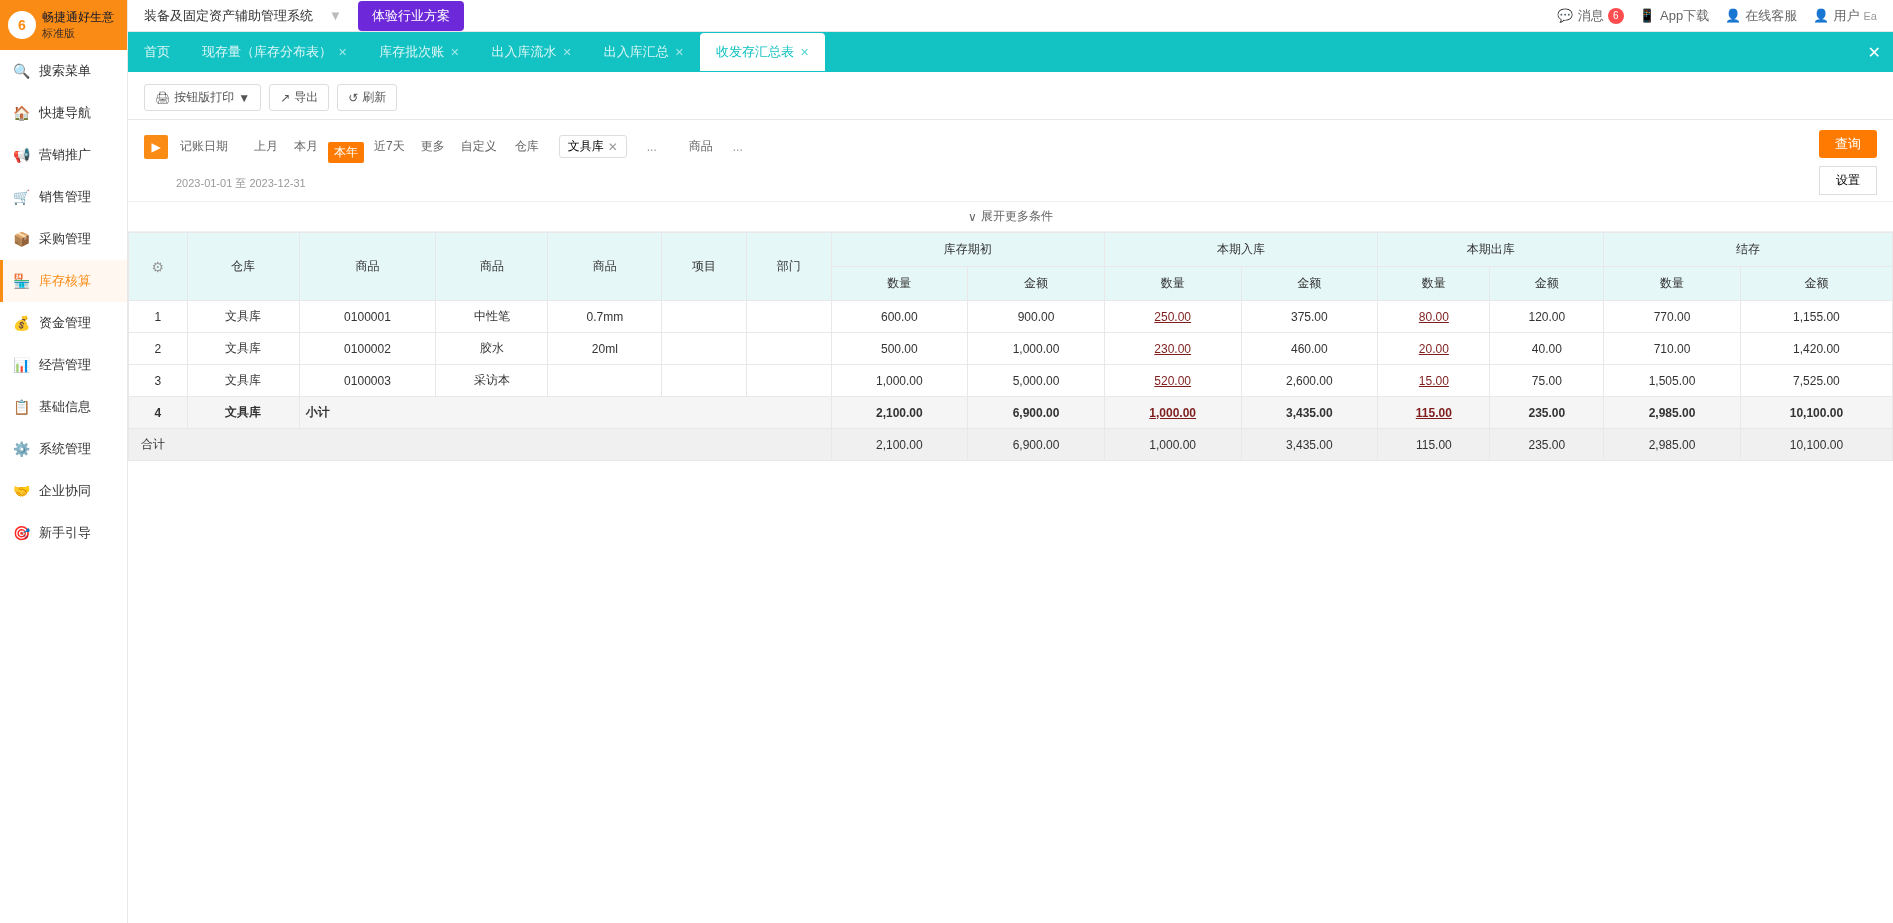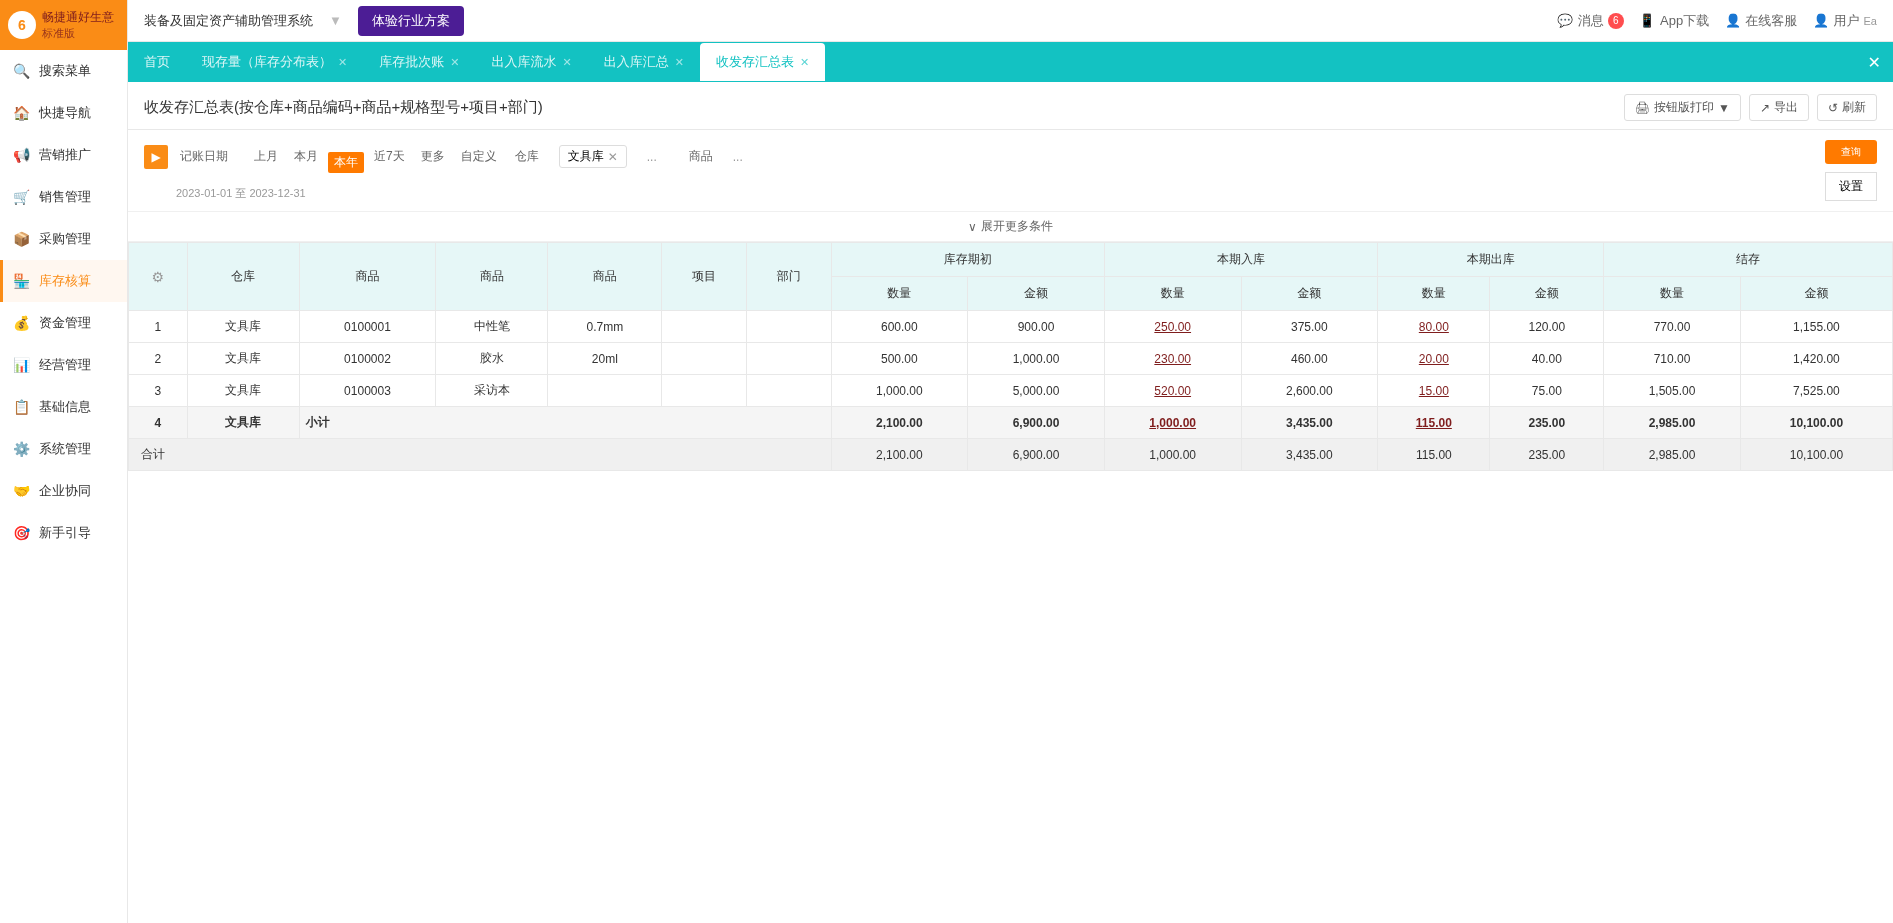--- a/index.html
+++ b/index.html
@@ -2,31 +2,31 @@
 <html><head>
   <meta charset="utf-8">
   <style>
     * { box-sizing: border-box; margin: 0; padding: 0; }
     body { font-family: 'Microsoft YaHei', Arial, sans-serif; font-size: 13px; background: #f5f5f5; display: flex; height: 923px; overflow: hidden; }
 
     
     .sidebar { width: 128px; background: #fff; border-right: 1px solid #e8e8e8; display: flex; flex-direction: column; flex-shrink: 0; }
     .sidebar-logo { background: #fa8c16; color: #fff; padding: 10px 8px; display: flex; align-items: center; gap: 6px; min-height: 50px; }
     .sidebar-logo-icon { width: 28px; height: 28px; background: #fff; border-radius: 50%; display: flex; align-items: center; justify-content: center; color: #fa8c16; font-weight: bold; font-size: 14px; }
-    .sidebar-logo-text { font-size: 12px; color: #7f1d1d; line-height: 1.3; }
+    .sidebar-logo-text { font-size: 12px; color: #0f172a; line-height: 1.3; }
     .sidebar-item { display: flex; align-items: center; gap: 8px; padding: 12px 10px; cursor: pointer; color: #333; font-size: 13px; border-left: 3px solid transparent; }
     .sidebar-item.active { background: #fff7f0; color: #fa8c16; border-left-color: #fa8c16; }
     .sidebar-item-icon { font-size: 14px; width: 18px; text-align: center; }
 
     
     .main { flex: 1; display: flex; flex-direction: column; overflow: hidden; }
 
     
-    .topbar { background: #fff; border-bottom: 1px solid #e8e8e8; display: flex; align-items: center; padding: 0 16px; height: 42px; gap: 16px; }
-    .topbar-btn-demo { background: #4c1d95; color: #fff; border: none; padding: 6px 14px; border-radius: 4px; cursor: pointer; font-size: 13px; }
+    .topbar { background: #fff; border-bottom: 1px solid #e8e8e8; display: flex; align-items: center; padding: 0 16px; height: 32px; gap: 16px; }
+    .topbar-btn-demo { background: #6d28d9; color: #fff; border: none; padding: 6px 14px; border-radius: 4px; cursor: pointer; font-size: 13px; }
     .topbar-actions { display: flex; align-items: center; gap: 16px; color: #666; font-size: 13px; }
     .topbar-actions span { cursor: pointer; display: flex; align-items: center; gap: 4px; }
     .badge { background: #ff4d4f; color: #fff; border-radius: 50%; width: 16px; height: 16px; font-size: 10px; display: inline-flex; align-items: center; justify-content: center; }
 
     
     .tabbar { background: #13c2c2; display: flex; align-items: center; padding: 0; min-height: 40px; }
     .tab-item { padding: 10px 16px; color: rgba(255,255,255,0.85); cursor: pointer; display: flex; align-items: center; gap: 6px; font-size: 13px; white-space: nowrap; justify-content: center; }
     .tab-item.active { background: #fff; color: #13c2c2; border-radius: 4px 4px 0 0; }
     .tab-close { font-size: 11px; opacity: 0.7; }
     .tabbar-close-all { margin-left: auto; color: #fff; padding: 0 12px; cursor: pointer; font-size: 16px; }
@@ -41,21 +41,21 @@
     .page-actions .btn { border: 1px solid #ddd; background: #fff; padding: 4px 10px; border-radius: 3px; cursor: pointer; font-size: 12px; color: #555; display: flex; align-items: center; gap: 4px; }
     .filter-toggle { width: 24px; height: 24px; background: #fa8c16; color: #fff; display: flex; align-items: center; justify-content: center; cursor: pointer; border-radius: 2px; font-size: 12px; }
     .filter-group { display: flex; align-items: center; gap: 20px; }
     .filter-label { color: #666; font-size: 12px; }
     .filter-dates { display: flex; gap: 4px; align-items: center; }
     .filter-date-btn { padding: 2px 6px; border: none; background: none; cursor: pointer; font-size: 12px; color: #666; }
     .filter-date-btn.active { background: #ff7a00; color: #fff; border-radius: 2px; margin-top: 12px; }
     .filter-tag { background: #fff; border: 1px solid #ddd; padding: 2px 8px; border-radius: 3px; font-size: 12px; display: flex; align-items: center; gap: 4px; }
     .filter-tag-x { cursor: pointer; color: #999; }
     .filter-more { color: #999; cursor: pointer; font-size: 12px; }
-    .btn-query { background: #ff7a00; color: #fff; border: none; padding: 5px 16px; border-radius: 3px; cursor: pointer; font-size: 10px; }
+    .btn-query { background: #ff7a00; color: #fff; border: none; padding: 5px 16px; border-radius: 3px; cursor: pointer; font-size: 13px; }
     .btn-setting { background: #fff; border: 1px solid #ddd; padding: 5px 10px; border-radius: 0; cursor: pointer; font-size: 12px; margin-top: 4px; }
 
     
     .expand-bar { padding: 6px 16px; text-align: center; border-bottom: 1px solid #f0f0f0; }
     .expand-btn { color: #666; font-size: 12px; cursor: pointer; display: inline-flex; align-items: center; gap: 4px; }
 
     
     .table-wrap { padding: 0; }
     table { width: 100%; border-collapse: collapse; }
     th { background: #e6f7f7; color: #333; font-weight: 500; font-size: 12px; padding: 8px 6px; border: 1px solid #e8e8e8; text-align: center; white-space: nowrap; }
@@ -179,21 +179,20 @@
     <div class="tab-item active">
       <span>收发存汇总表</span>
       <span class="tab-close">✕</span>
     </div>
     <div class="tabbar-close-all">✕</div>
   </div>
 
   <div class="content">
 
     <div class="page-header">
-      <h2 class="page-title">收发存汇总表(按仓库+商品编码+商品+规格型号+项目+部门)</h2>
       <div class="page-actions">
         <button class="btn">
           <span>🖨</span>
           <span>按钮版打印</span>
           <span>▼</span>
         </button>
         <button class="btn">
           <span>↗</span>
           <span>导出</span>
         </button>

